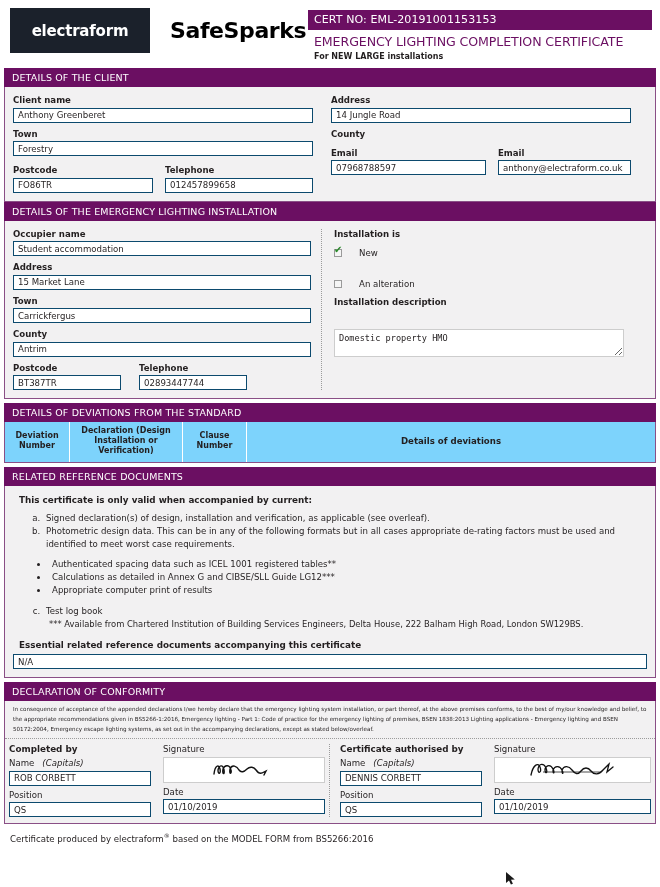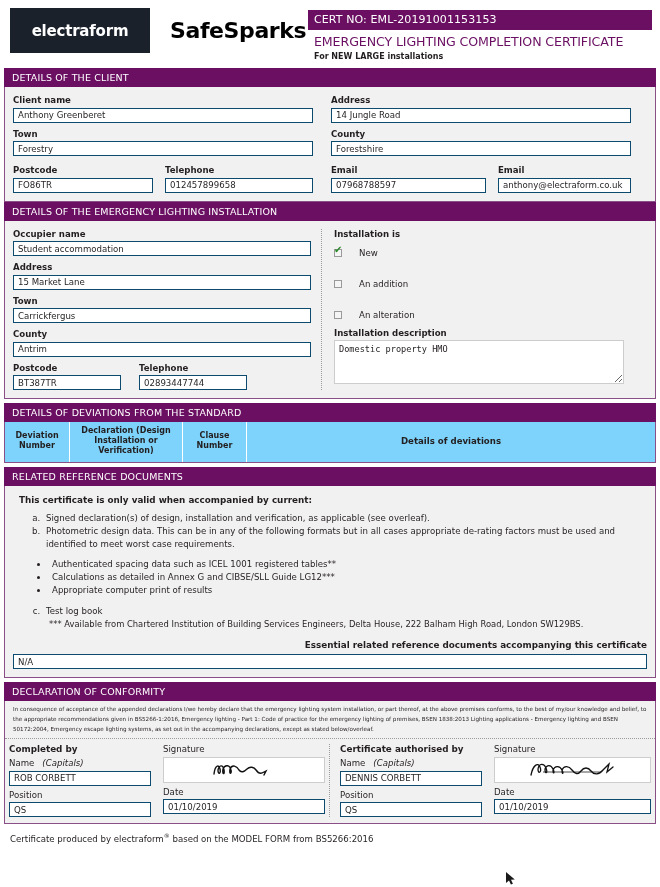--- a/index.html
+++ b/index.html
@@ -75,22 +75,22 @@
   .chk {
     width:8px; height:8px; border:1px solid #9a9a9a; background:#f5f5f5;
     display:inline-block; position:relative; flex:0 0 auto;
   }
   .chk.on:after {
     content:"\2714"; position:absolute; left:-1px; top:-5px;
     color:#2a8a2a; font-size:10px; line-height:10px;
   }
   .chk-lbl { font-size:8.6px; margin-left:9px; color:#231f20;padding-left:8px; }
   .ta {
-    background:#ffffff; border:1px solid #cdcdcd; height:44px;
-    font-size:8.6px; padding:3px 4px; width:100%; color:#231f20;
+    background:#ffffff; border:1px solid #cdcdcd; height:28px;
+    font-size:8.6px; padding:3px 4px; width:100%; color:#231f20;margin-top:20px;
   }
 
   
   .dev-table { display:flex; border:1px solid #8a4f86; border-top:none; background:#7dd3fc; }
   .dev-cell {
     border-right:1px solid #ffffff; padding:4px 2px 6px 2px;
     font-size:8px; font-weight:bold; text-align:center; line-height:1.25;
     display:flex; align-items:center; justify-content:center;
   }
   .dc1 { width:65px; }
@@ -98,21 +98,21 @@
   .dc3 { width:64px; }
   .dc4 { flex:1; border-right:none; font-size:8.6px; }
 
   
   .ref-lead { font-size:8.8px; font-weight:bold; margin:2px 0 7px 6px; }
   ol.alpha { margin:0 0 0 30px; padding:0; list-style:lower-alpha; }
   ol.alpha li { font-size:8.6px; line-height:1.45; margin-bottom:1px; padding-left:3px; }
   ul.bul { margin:8px 0 0 36px; padding:0; list-style:disc; }
   ul.bul li { font-size:8.6px; line-height:1.5; padding-left:3px; }
   .note { font-size:8.4px; line-height:1.5; margin-left:36px; }
-  .ess-lbl { font-size:8.8px; font-weight:bold; margin:9px 0 4px 6px;text-align:right; }
+  .ess-lbl { font-size:8.8px; font-weight:bold; margin:9px 0 4px 6px; }
 
   
   .decl-text {
     font-size:5.6px; line-height:1.75; color:#231f20;
     padding:4px 8px 4px 8px; text-align:left;
   }
   .sig-wrap { display:flex; border-top:1px dotted #9b9b9b; padding-top:5px; }
   .sig-half { width:50%; display:flex; padding:0 4px; }
   .sig-half.left { border-right:1px dotted #9b9b9b; }
   .sig-col-a { width:150px; padding-right:8px; }
@@ -173,21 +173,20 @@
             </div>
           </div>
         </div>
         <div class="client-col">
           <div class="mb6">
             <span class="lbl">Address</span>
             <input class="fld" value="14 Jungle Road" style="">
           </div>
           <div class="mb9">
             <span class="lbl">County</span>
-            <input class="fld" value="Forestshire" style="">
           </div>
           <div class="sub2">
             <div style="width:155px">
               <span class="lbl">Email</span>
               <input class="fld" value="07968788597" style="">
             </div>
             <div style="width:133px">
               <span class="lbl">Email</span>
               <input class="fld" value="anthony@electraform.co.uk" style="">
             </div>
@@ -229,24 +228,20 @@
         </div>
 
         <div class="inst-div"></div>
 
         <div class="inst-right">
           <span class="lbl" style="margin-bottom:7px">Installation is</span>
 
           <div class="chk-row">
             <span class="chk on"></span>
             <span class="chk-lbl">New</span>
-          </div>
-          <div class="chk-row">
-            <span class="chk"></span>
-            <span class="chk-lbl">An addition</span>
           </div>
           <div class="chk-row" style="margin-bottom:6px">
             <span class="chk"></span>
             <span class="chk-lbl">An alteration</span>
           </div>
 
           <span class="lbl">Installation description</span>
           <textarea class="ta" style="">Domestic property HMO</textarea>
         </div>
       </div>

